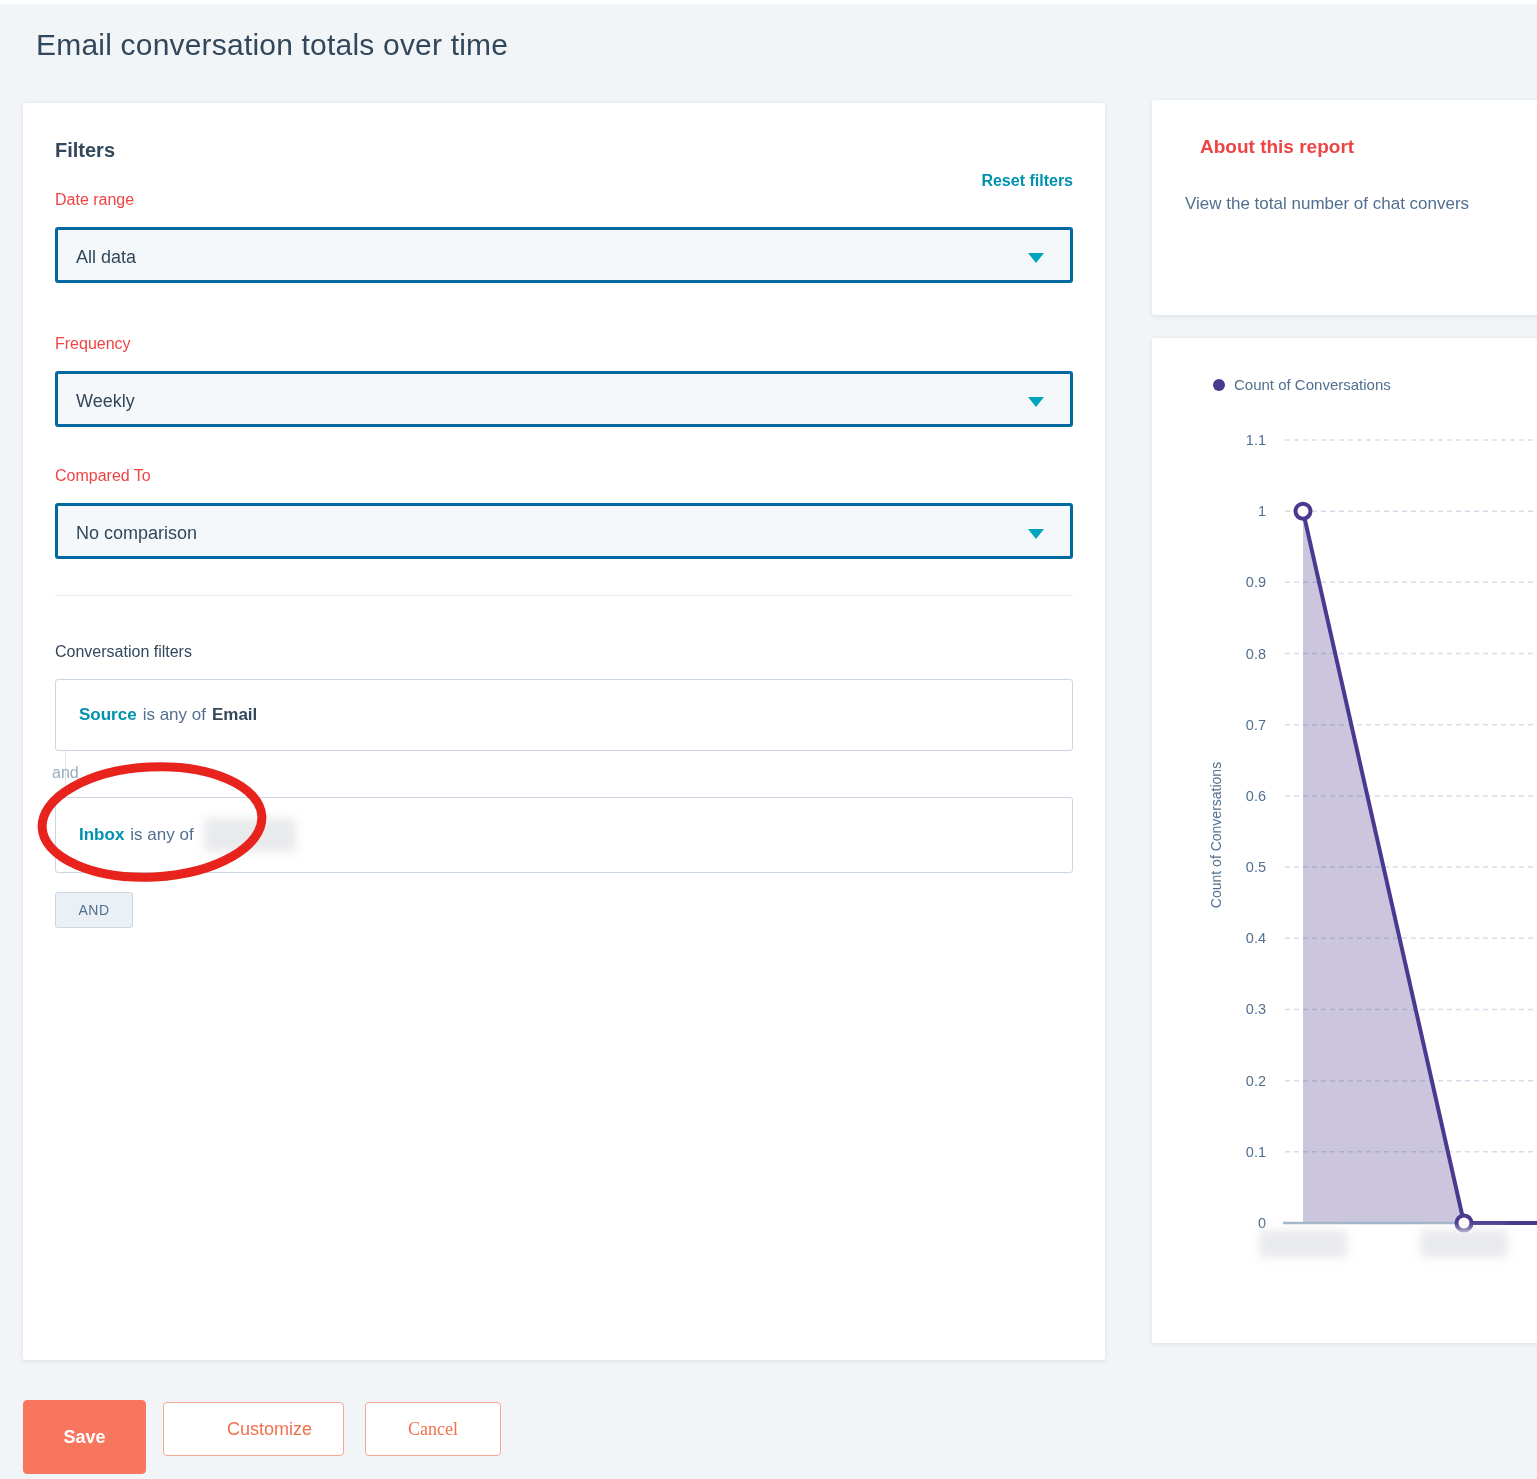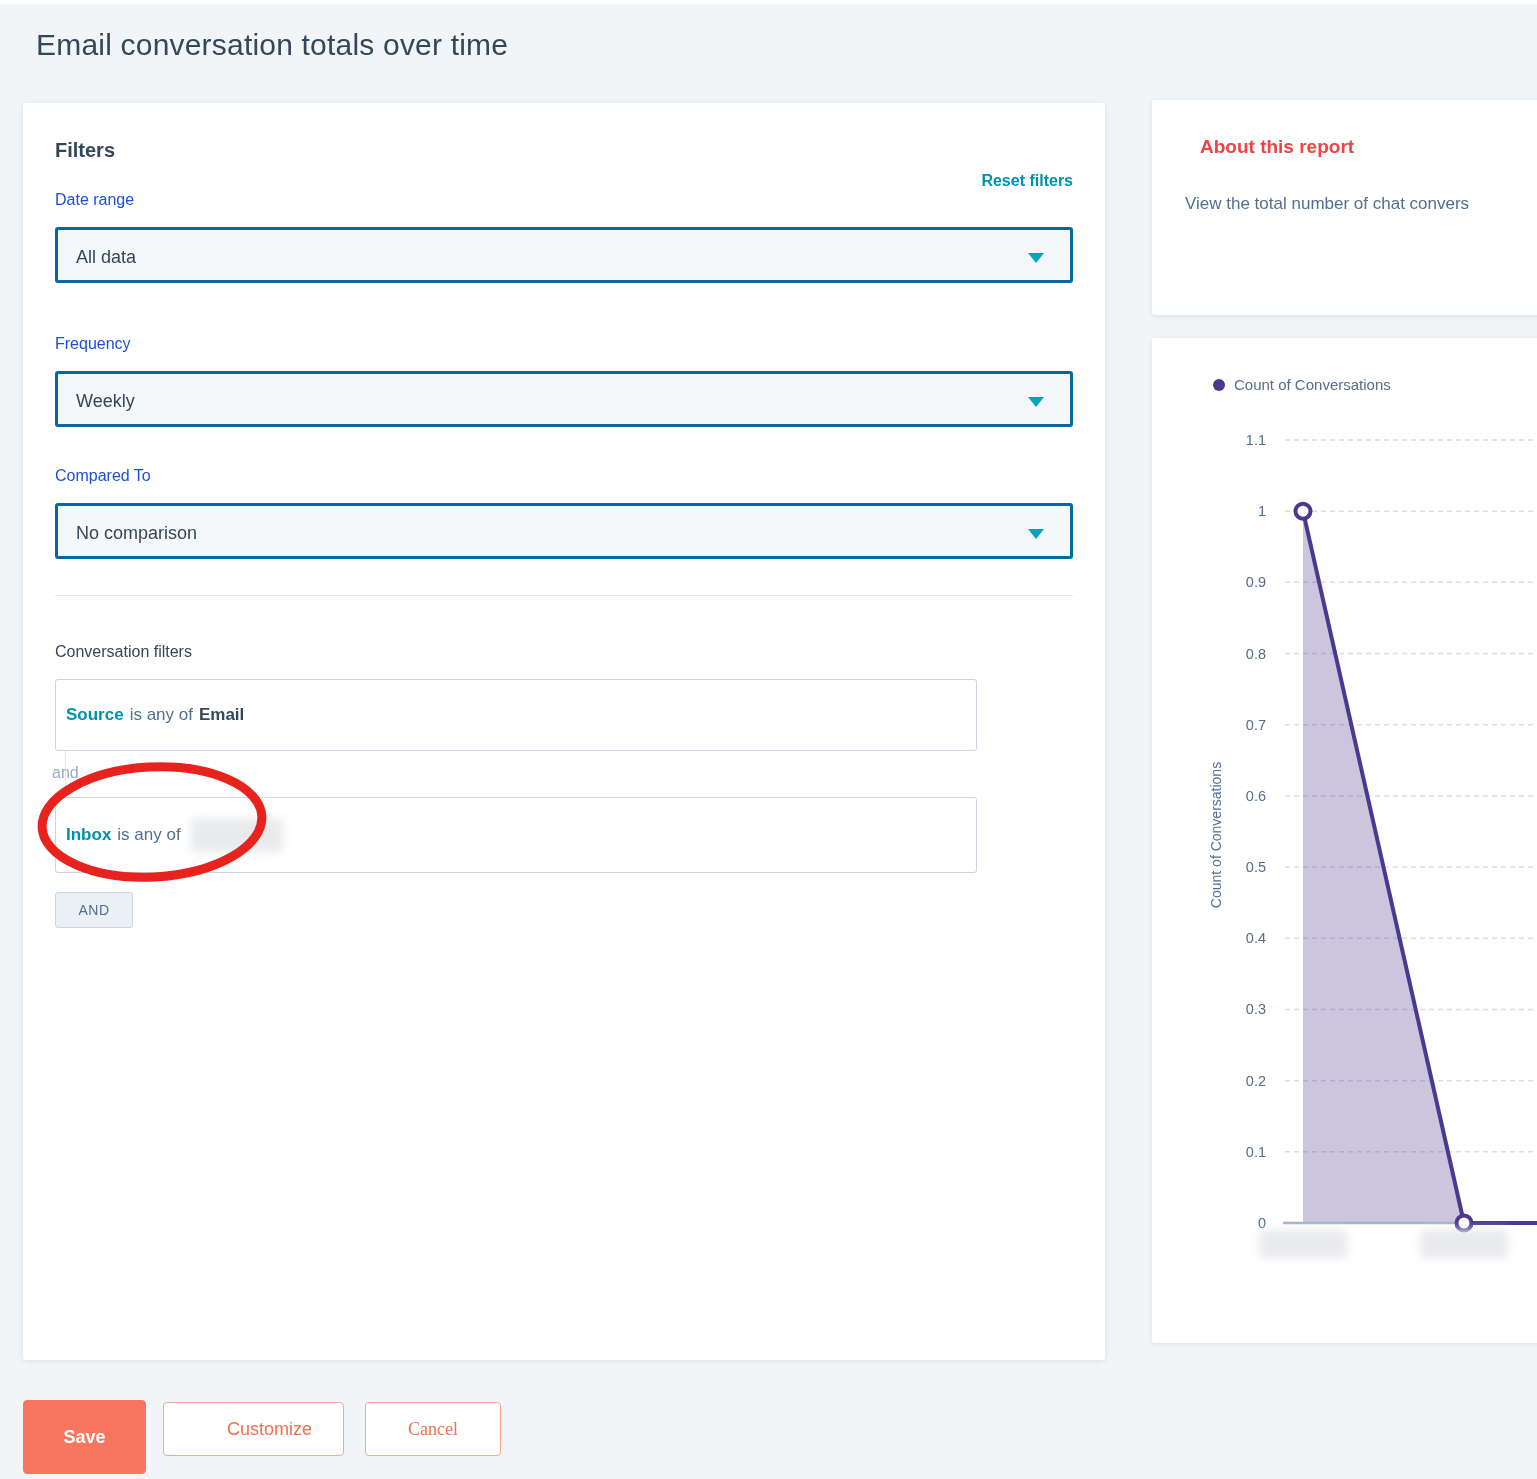--- a/index.html
+++ b/index.html
@@ -28,21 +28,21 @@
 
   
   .filters-heading {
     position:absolute; left:32px; top:36px;
     font-size:20px; font-weight:700; color:#33475b;
   }
   .reset-link {
     position:absolute; right:32px; top:39px;
     font-size:16px; font-weight:700; color:#0091ae; cursor:pointer; text-decoration:none;margin-top:30px;
   }
-  .field-label { position:absolute; left:32px; font-size:16px; color:#1d4ed8; }
+  .field-label { position:absolute; left:32px; font-size:16px; color:#ef4444; }
   .lbl-date { top:88px; }
   .lbl-freq { top:232px; }
   .lbl-comp { top:364px; }
 
   .select {
     position:absolute; left:32px; width:1018px; height:56px;
     background:#f5f8fa; border:3px solid #0369a1; border-radius:3px;
     font-size:18px; color:#33475b; line-height:54px; padding-left:18px;
     cursor:pointer;
   }
@@ -53,23 +53,23 @@
     position:absolute; right:26px; top:23px; width:0; height:0;
     border-left:8px solid transparent; border-right:8px solid transparent;
     border-top:10px solid #00a4bd;
   }
 
   .divider { position:absolute; left:32px; top:492px; width:1018px; height:1px; background:#e5eaf0; }
 
   .conv-heading { position:absolute; left:32px; top:540px; font-size:16px; color:#33475b; }
 
   .filter-row {
-    position:absolute; left:32px; width:922px;
+    position:absolute; left:32px; width:1018px;
     background:#ffffff; border:1px solid #cbd6e2; border-radius:3px;
-    display:flex; align-items:center; padding-left:10px;
+    display:flex; align-items:center; padding-left:23px;
     font-size:17px; cursor:pointer;
   }
   .row-source { top:576px; height:72px; }
   .row-inbox  { top:694px; height:76px; }
   .prop  { color:#0091ae; font-weight:700; }
   .oper  { color:#516f90; margin-left:6px; }
   .fval  { color:#33475b; font-weight:700; margin-left:6px; }
 
   .connector-line { position:absolute; left:42px; top:648px; width:1px; height:46px; background:#dfe5ea; }
   .connector-label {

